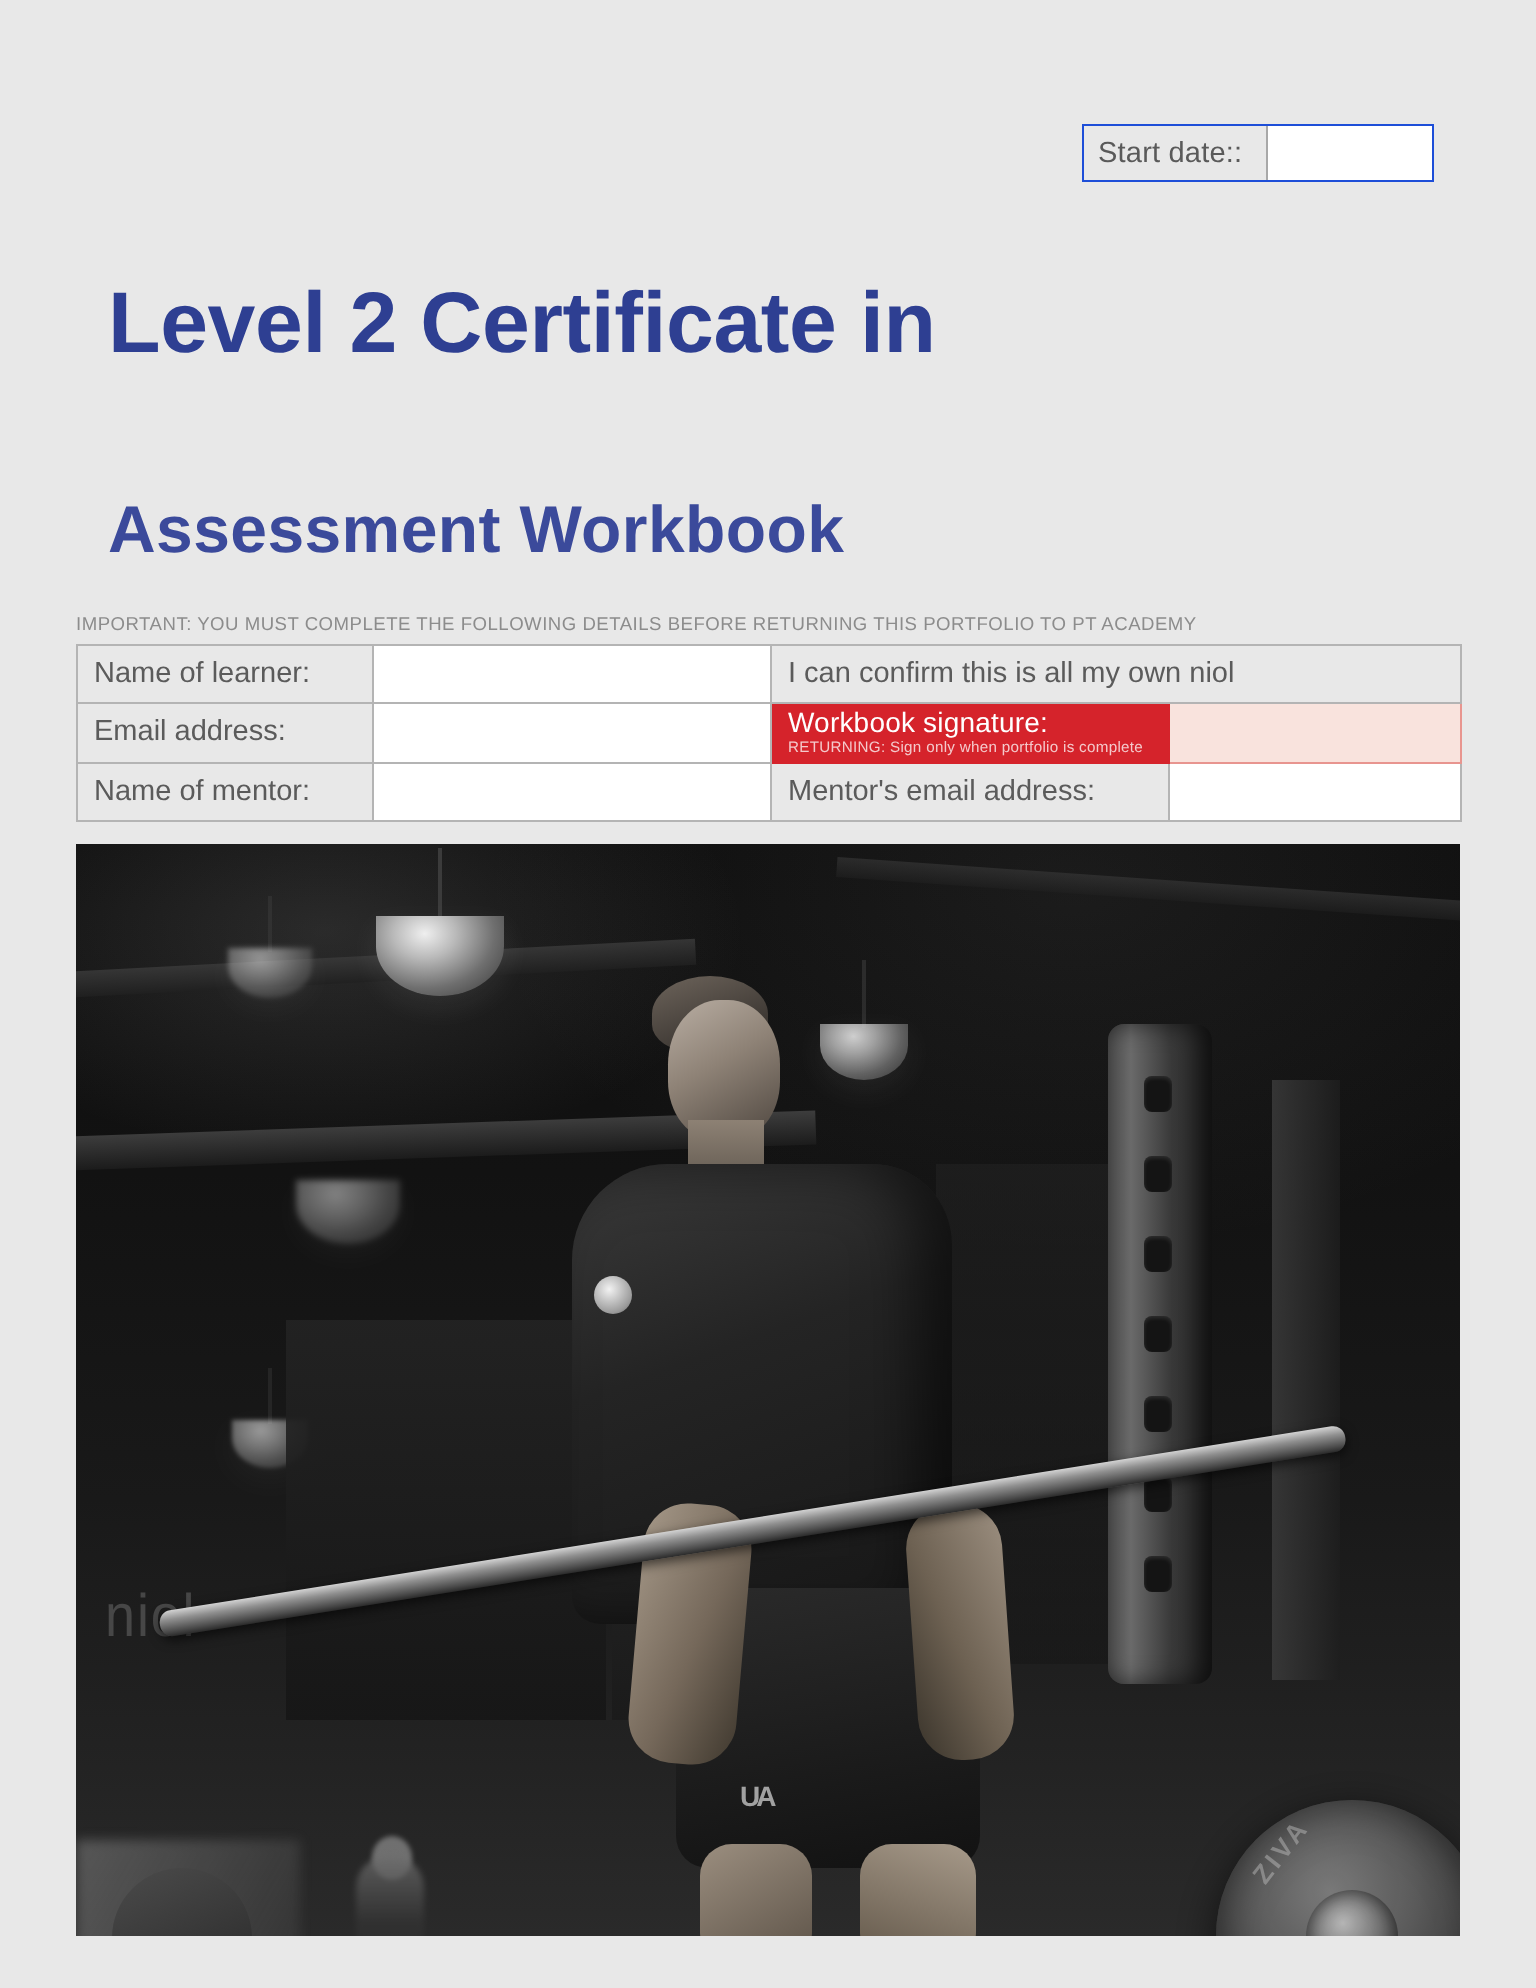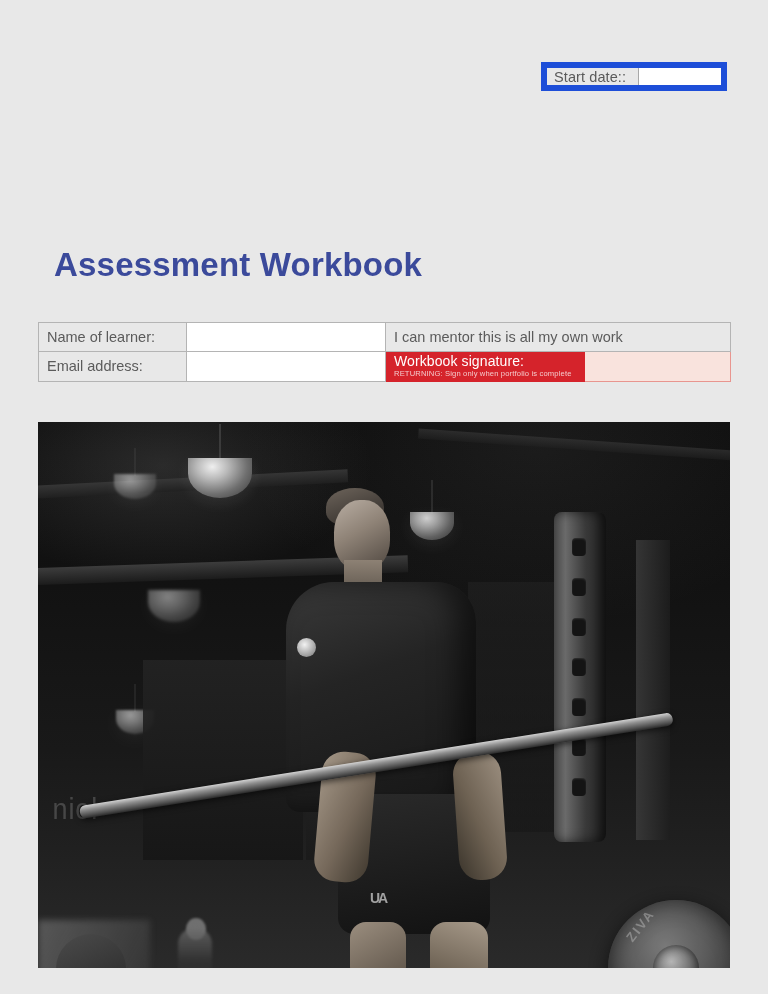--- a/index.html
+++ b/index.html
@@ -14,21 +14,21 @@
     position: relative;
     width: 768px; height: 994px;
     background: #e8e8e8;
   }
 
   
   .startdate-wrap {
     position: absolute;
     left: 541px; top: 62px;
     display: flex;
-    border: 6px solid #1d4ed8;
+    border: 1px solid #1d4ed8;
     height: 29px;
   }
   .startdate-label {
     width: 92px;
     background: #e8e8e8;
     border-right: 1px solid #a8a8a8;
     display: flex; align-items: center;
     padding-left: 7px;
     font-size: 14.5px;
     color: #5a5a5a;
@@ -365,45 +365,53 @@
 <body>
 
 <div class="page">
 
   <div class="startdate-wrap">
     <div class="startdate-label">Start date::</div>
     <div class="startdate-input"></div>
   </div>
 
   <div class="title">
+    <div>Level 2 Certificate in</div>
   </div>
   <div class="subtitle">Assessment Workbook</div>
 
+  <div class="important-note">IMPORTANT: YOU MUST COMPLETE THE FOLLOWING DETAILS BEFORE RETURNING THIS PORTFOLIO TO PT ACADEMY</div>
 
   <table class="details-table">
     <colgroup>
       <col class="col-label">
         <col class="col-input">
       <col class="col-right-label">
         <col class="col-right-input">
     </colgroup>
     <tbody>
       <tr>
         <td>Name of learner:</td>
         <td class="blank"></td>
-        <td colspan="2">I can mentor this is all my own work</td>
+        <td colspan="2">I can confirm this is all my own niol</td>
       </tr>
       <tr>
         <td>Email address:</td>
         <td class="blank"></td>
         <td class="sig-label">
           <span class="sig-title">Workbook signature:</span>
           <span class="sig-sub">RETURNING: Sign only when portfolio is complete</span>
         </td>
         <td class="sig-input"></td>
+      </tr>
+      <tr>
+        <td>Name of mentor:</td>
+        <td class="blank"></td>
+        <td>Mentor's email address:</td>
+        <td class="blank"></td>
       </tr>
     </tbody>
   </table>
 
   <div class="photo">
     <div class="photo-scene">
 
       <div class="beam b1"></div>
       <div class="beam b2"></div>
       <div class="beam b3"></div>

